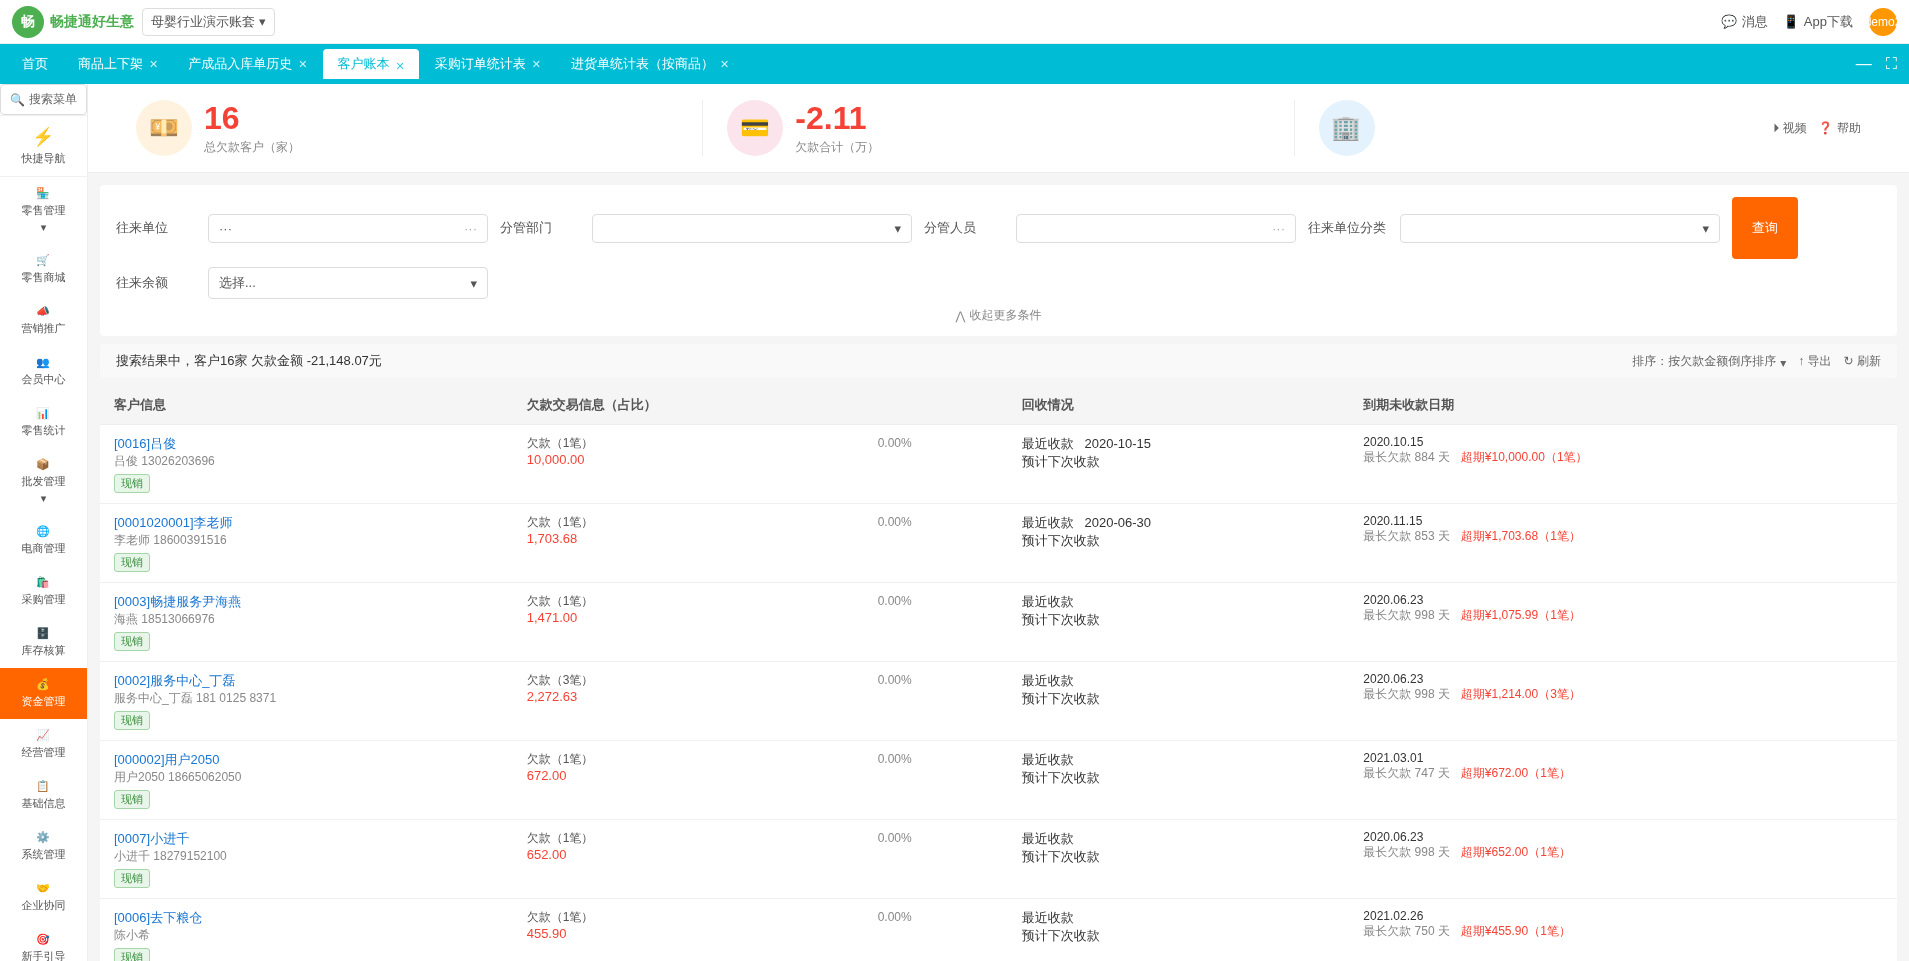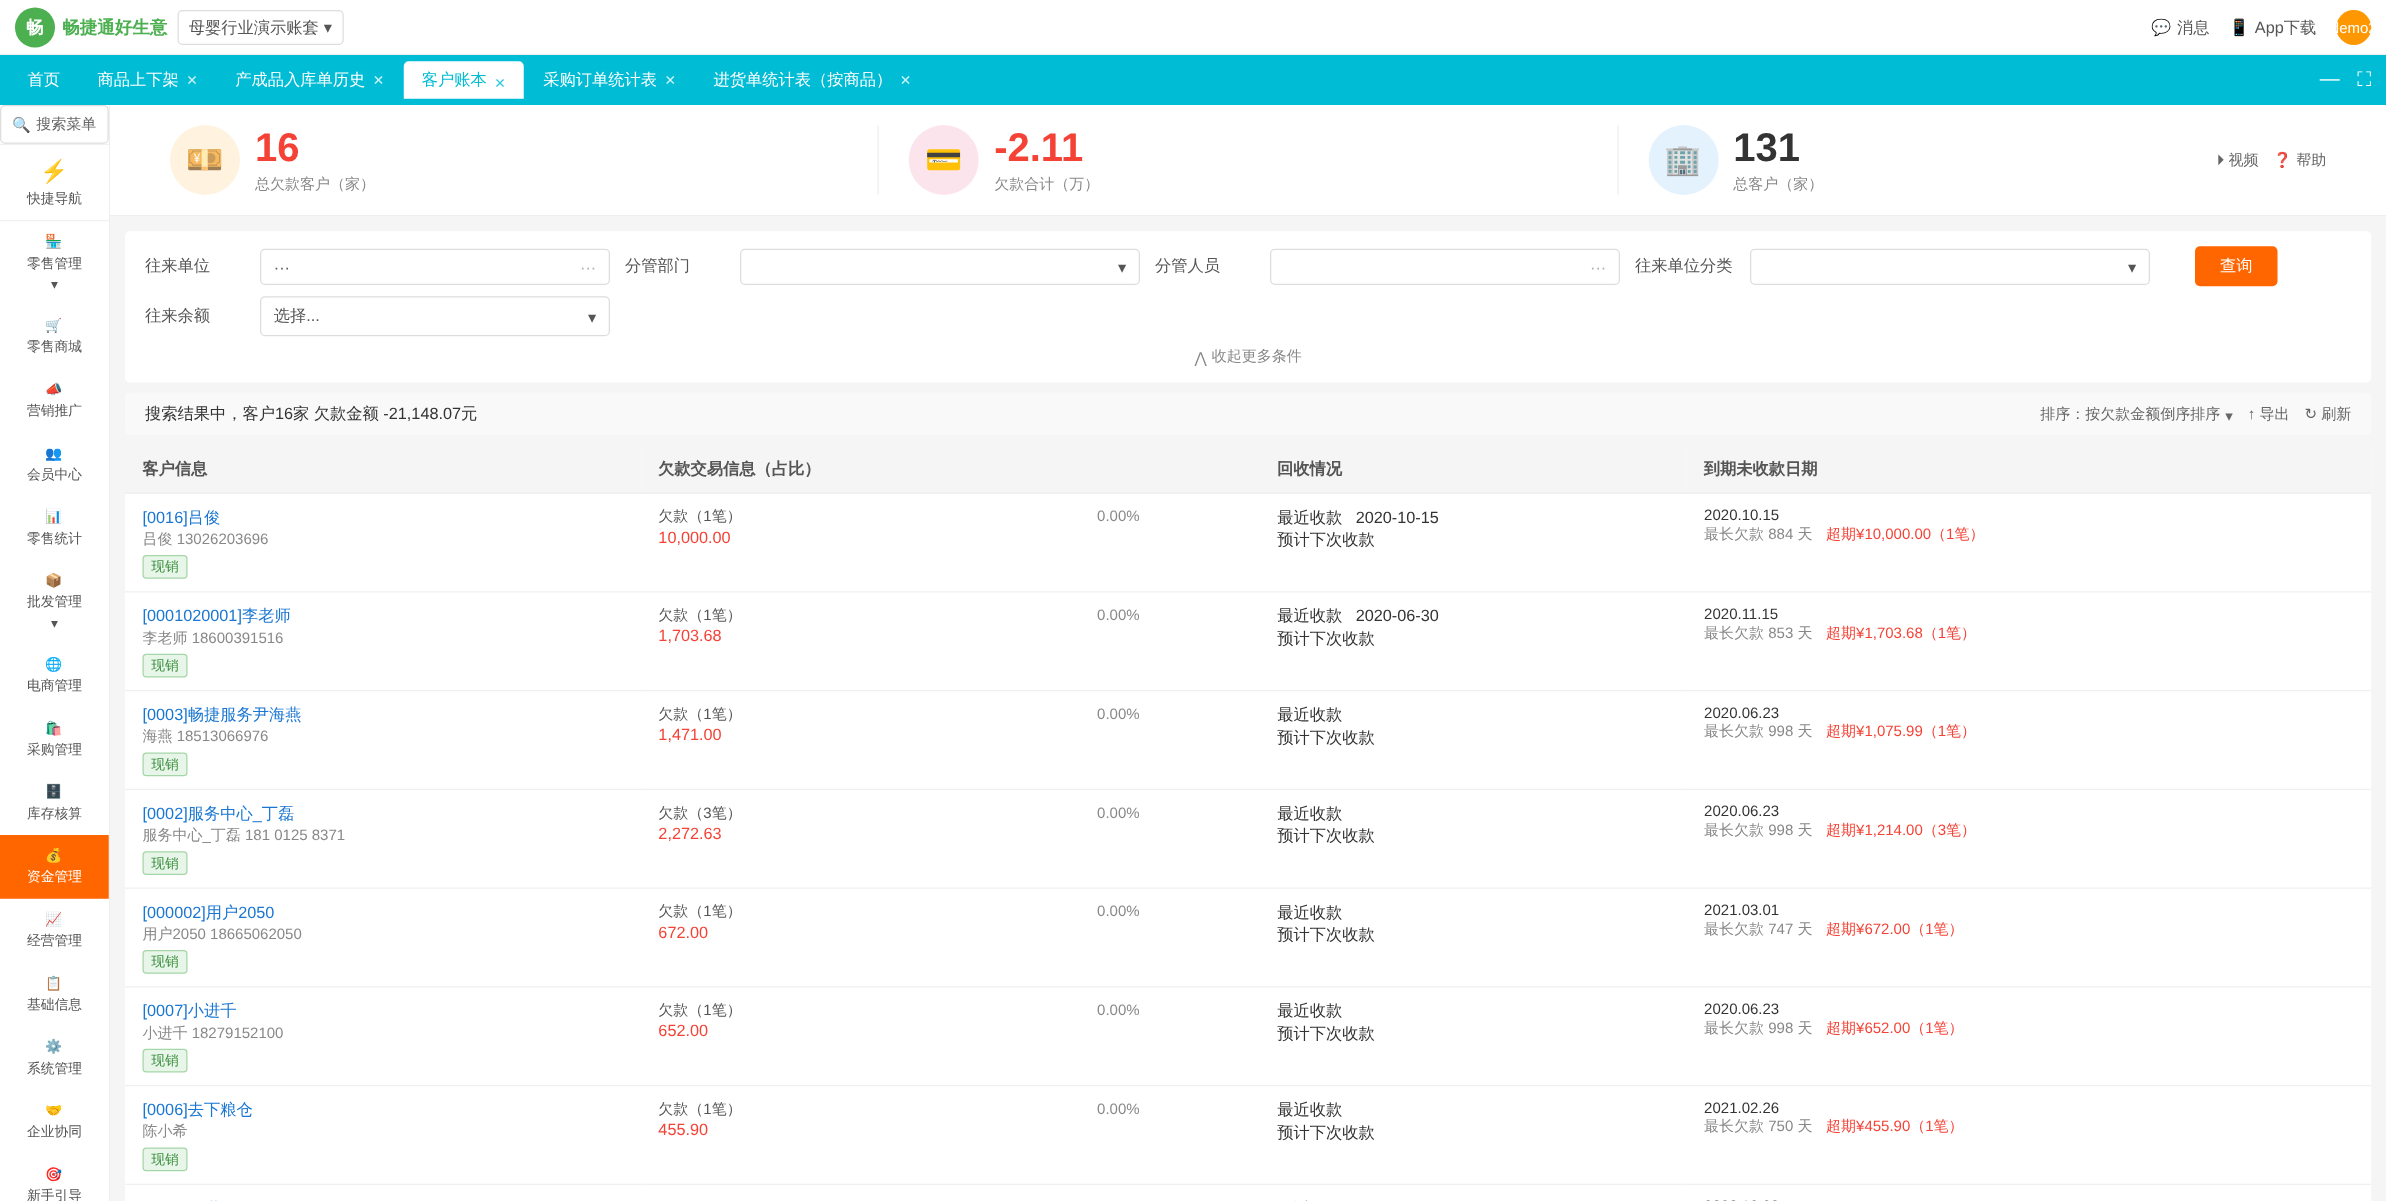--- a/index.html
+++ b/index.html
@@ -88,21 +88,21 @@
     .stat-label { font-size: 12px; color: #888; margin-top: 2px; }
     .stat-top-right { margin-left: auto; display: flex; align-items: flex-end; gap: 12px; font-size: 12px; color: #666; }
 
     
     .filters-panel { background: white; padding: 12px 16px; margin: 0 12px 8px; border-radius: 4px; }
     .filter-row { display: flex; align-items: center; gap: 12px; margin-bottom: 8px; }
     .filter-label { width: 80px; font-size: 13px; color: #555; flex-shrink: 0; }
     .filter-input { flex: 1; max-width: 280px; padding: 6px 10px; border: 1px solid #ddd; border-radius: 4px; font-size: 13px; color: #555; display: flex; align-items: center; justify-content: space-between; cursor: pointer; }
     .filter-input.wide { max-width: 320px; }
     .filter-input.with-dots::after { content: '···'; color: #aaa; }
-    .search-btn { background: #ff6600; color: white; padding: 7px 20px; border: none; border-radius: 4px; font-size: 13px; cursor: pointer; margin-left: 24px; }
+    .search-btn { background: #ff6600; color: white; padding: 22px 20px; border: none; border-radius: 4px; font-size: 13px; cursor: pointer; }
     .collapse-btn { color: #888; font-size: 12px; cursor: pointer; display: flex; align-items: center; gap: 4px; justify-content: center; margin-top: 4px; }
 
     
     .results-bar {
       background: #f9f9f9;
       padding: 8px 16px;
       margin: 0 12px 8px;
       border-radius: 4px;
       display: flex;
       align-items: center;
@@ -286,24 +286,20 @@
       </div>
       <div class="stat-item">
         <div class="stat-icon pink">💳</div>
         <div class="stat-values">
           <div class="stat-num red">-2.11</div>
           <div class="stat-label">欠款合计（万）</div>
         </div>
       </div>
       <div class="stat-item">
         <div class="stat-icon blue">🏢</div>
-        <div class="stat-values">
-          <div class="stat-num black">131</div>
-          <div class="stat-label">总客户（家）</div>
-        </div>
         <div class="stat-top-right">
           <span>⏵ <span>视频</span></span>
           <span>❓ <span>帮助</span></span>
         </div>
       </div>
     </div>
 
     <div class="filters-panel">
       <div class="filter-row">
         <span class="filter-label">往来单位</span>

